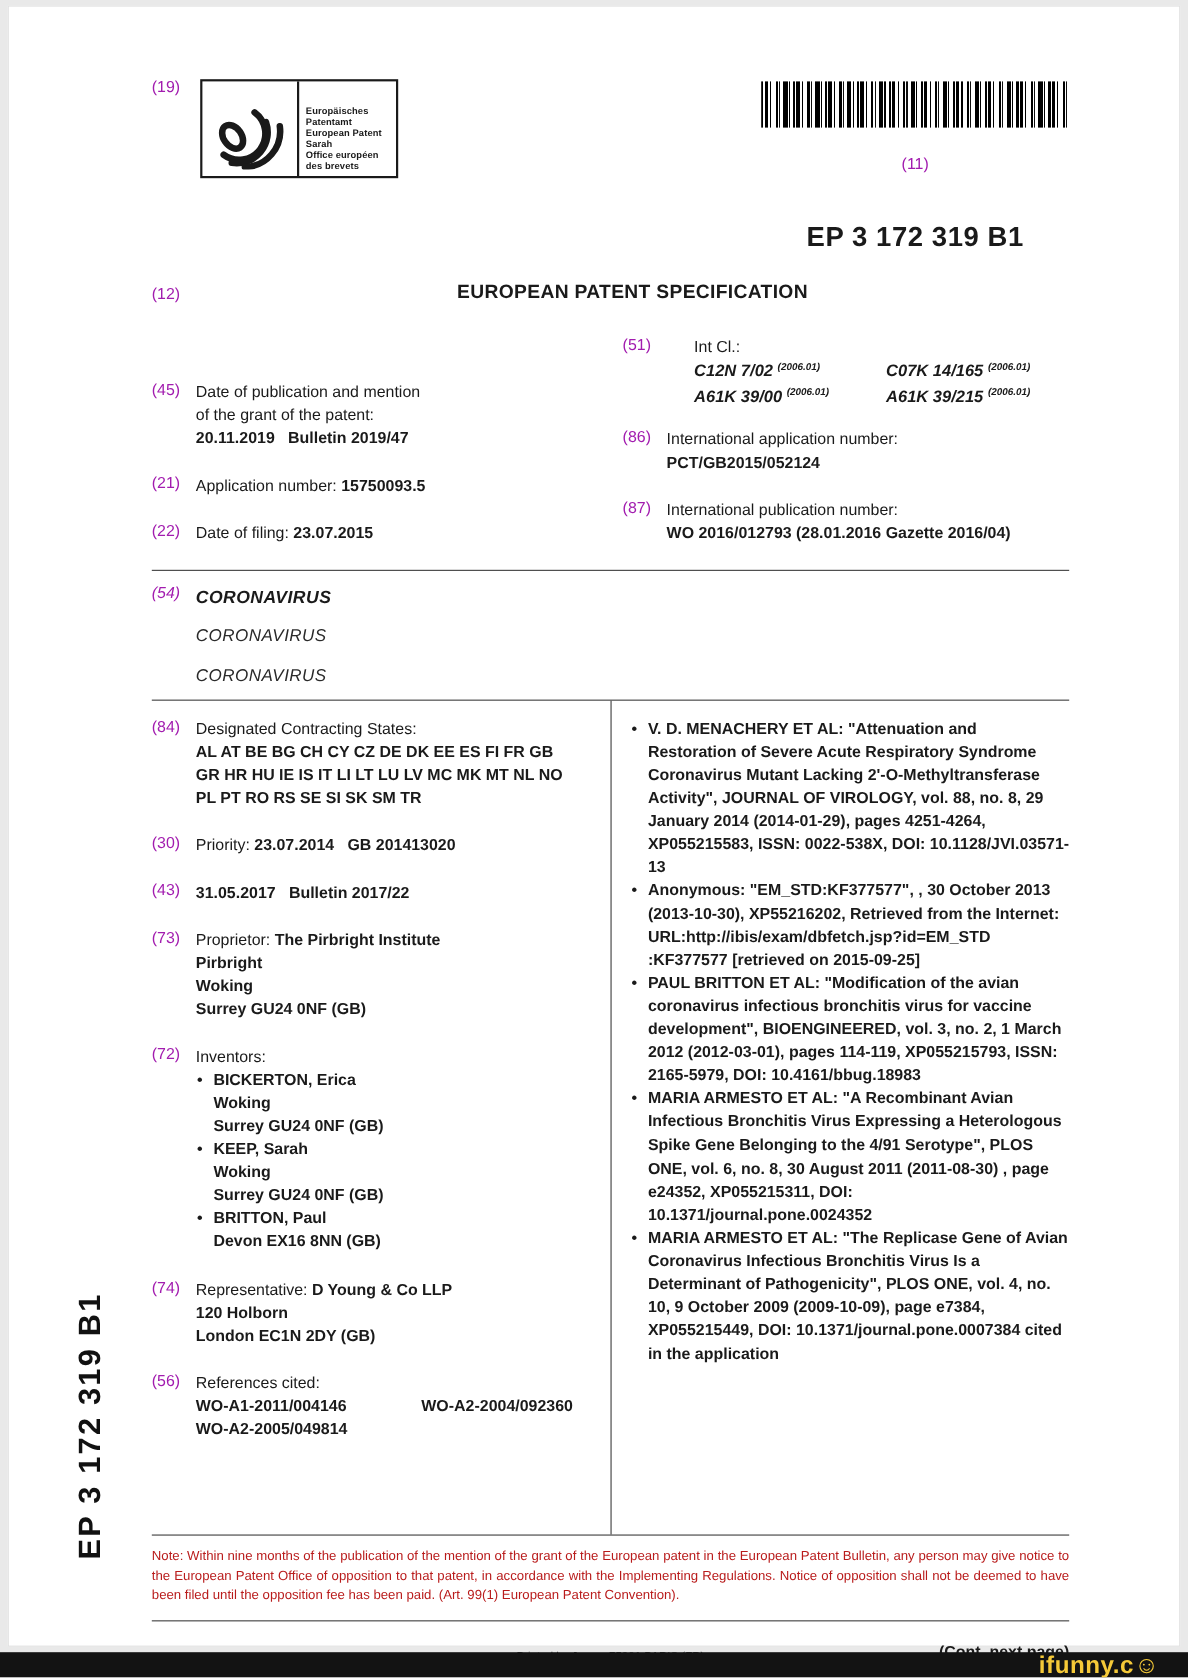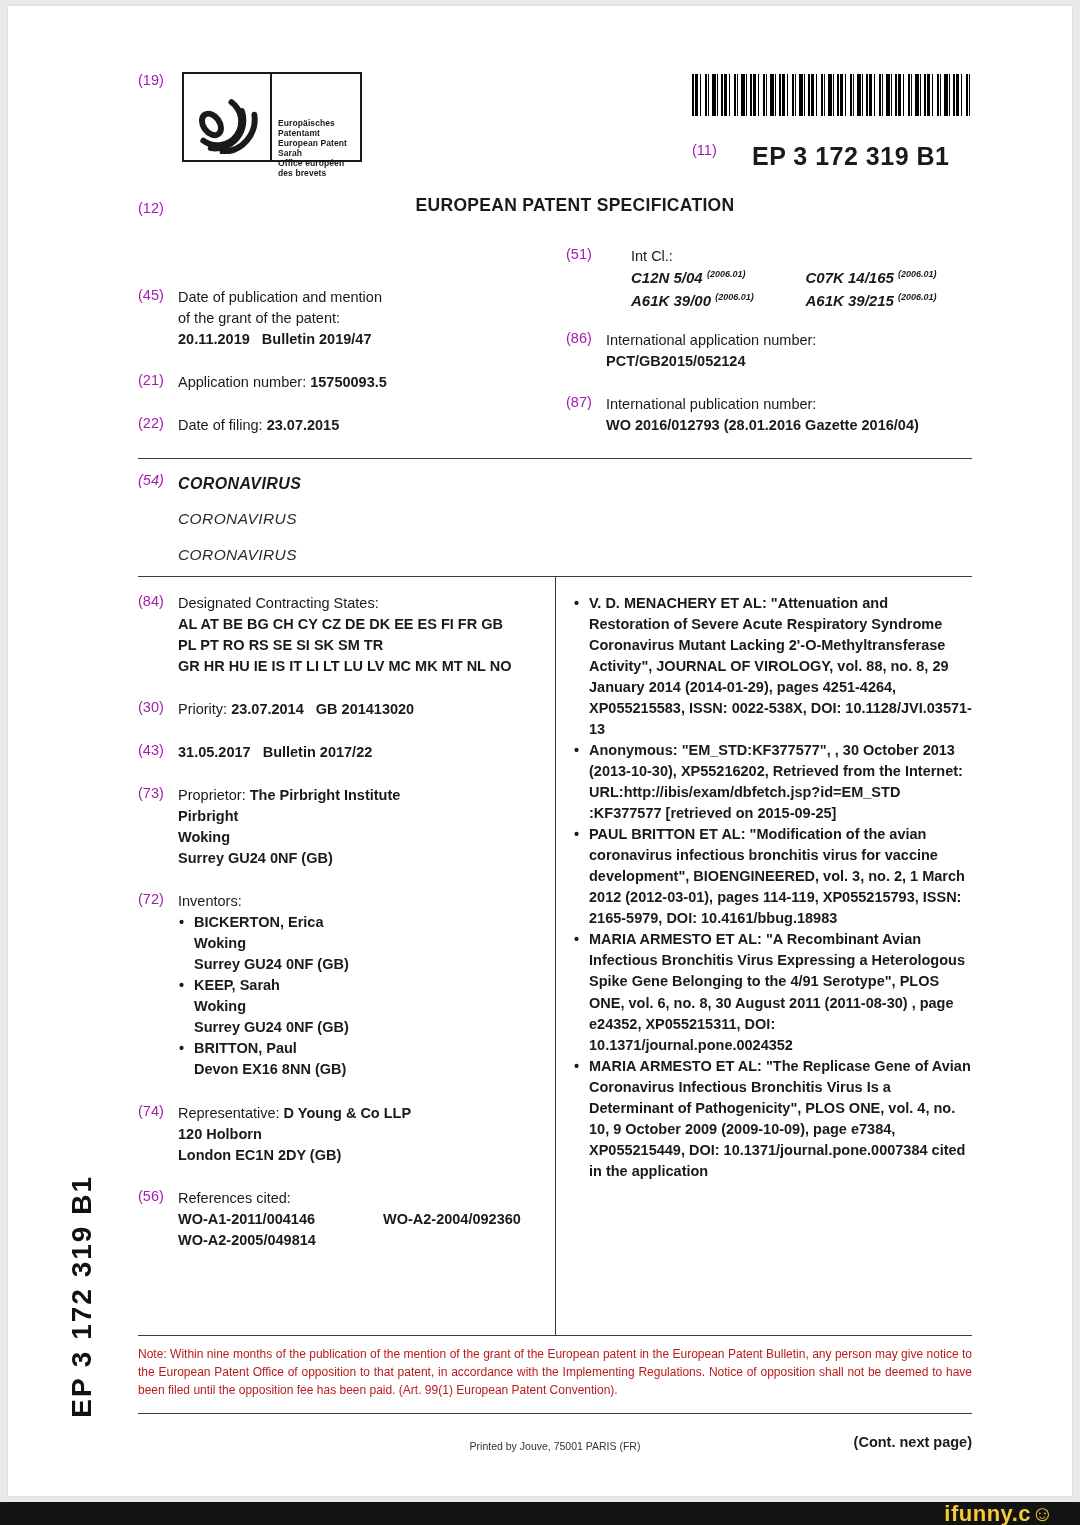--- a/index.html
+++ b/index.html
@@ -16,31 +16,31 @@
     background:#fff; border:1px solid #e0e0e0;
   }
   .content { position:relative; padding:66px 100px 0 130px; }
   .inid { font-size:14.5px; color:#a21caf; flex:0 0 40px; }
 
   
   .header-row { display:flex; justify-content:space-between; align-items:flex-start; }
   .header-left { display:flex; align-items:flex-start; gap:4px; }
   .logo-box { display:flex; border:2px solid #1a1a1a; width:180px; height:90px; }
   .logo-cell { width:88px; border-right:2px solid #1a1a1a; display:flex; align-items:center; justify-content:center; }
-  .logo-names { flex:1; padding:11px 4px 4px 6px; display:flex; flex-direction:column; justify-content:space-between;margin-top:33px; }
+  .logo-names { flex:1; padding:22px 4px 4px 6px; display:flex; flex-direction:column; justify-content:space-between; }
   .logo-names div { font-size:8.5px; font-weight:700; line-height:1.18; letter-spacing:0.1px; }
   .header-right { width:280px; }
   .barcode {
     width:278px; height:42px; margin-top:2px;
     background:repeating-linear-gradient(90deg,
       #000 0 2px,#fff 2px 3px,#000 3px 6px,#fff 6px 8px,#000 8px 9px,
       #fff 9px 13px,#000 13px 15px,#fff 15px 16px,#111 16px 17px,#fff 17px 20px,
       #000 20px 24px,#fff 24px 25px,#000 25px 26px,#fff 26px 29px);
   }
-  .pubnum-row { display:flex; align-items:flex-start; margin-top:26px; }
+  .pubnum-row { display:flex; align-items:center; margin-top:26px;flex-direction:column; }
   .pubnum-row .inid { flex:0 0 60px; }
   .pubnum { font-size:25px; font-weight:bold; letter-spacing:0.5px; white-space:nowrap; }
 
   .title-row { display:flex; margin-top:24px; align-items:flex-end; }
   .title-row h1 { flex:1; text-align:center; font-size:17.5px; font-weight:bold; letter-spacing:0.3px; }
 
   
   .field { display:flex; margin-bottom:22px; }
   .fbody { flex:1; font-size:14.5px; line-height:1.45; }
   .b { font-weight:bold; }
@@ -149,21 +149,21 @@
             <span class="inid">(22)</span>
             <div class="fbody"><span>Date of filing: </span><span class="b">23.07.2015</span></div>
           </div>
         </div>
         <div class="tf-right">
           <div class="field" style="margin-bottom:18px;gap:25px;">
             <span class="inid">(51)</span>
             <div class="fbody">
               <div>Int Cl.:</div>
               <div class="cls-grid">
-                <span class="cls"><span>C12N 5/04</span> <sup>(2006.01)</sup></span>
+                <span class="cls"><span>C12N 7/02</span> <sup>(2006.01)</sup></span>
                 <span class="cls"><span>C07K 14/165</span> <sup>(2006.01)</sup></span>
                 <span class="cls"><span>A61K 39/00</span> <sup>(2006.01)</sup></span>
                 <span class="cls"><span>A61K 39/215</span> <sup>(2006.01)</sup></span>
               </div>
             </div>
           </div>
           <div class="field">
             <span class="inid">(86)</span>
             <div class="fbody">
               <div>International application number:</div>
@@ -193,22 +193,22 @@
 
       <hr class="rule">
 
       <div class="two-col">
         <div class="lcol">
           <div class="field">
             <span class="inid">(84)</span>
             <div class="fbody">
               <div>Designated Contracting States:</div>
               <div class="b">AL AT BE BG CH CY CZ DE DK EE ES FI FR GB</div>
+              <div class="b">GR HR HU IE IS IT LI LT LU LV MC MK MT NL NO</div>
               <div class="b">PL PT RO RS SE SI SK SM TR</div>
-              <div class="b">GR HR HU IE IS IT LI LT LU LV MC MK MT NL NO</div>
             </div>
           </div>
           <div class="field">
             <span class="inid">(30)</span>
             <div class="fbody"><span>Priority: </span><span class="b">23.07.2014&nbsp;&nbsp;&nbsp;GB 201413020</span></div>
           </div>
           <div class="field">
             <span class="inid">(43)</span>
             <div class="fbody">
               <div class="b">31.05.2017&nbsp;&nbsp;&nbsp;Bulletin 2017/22</div>

